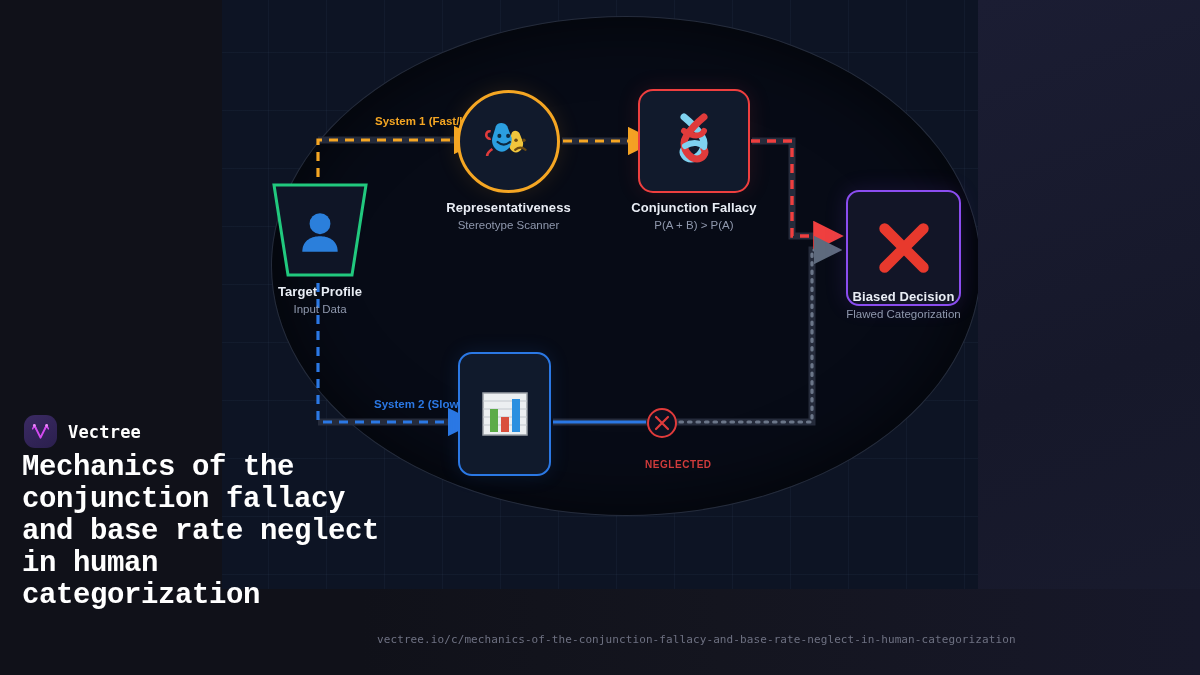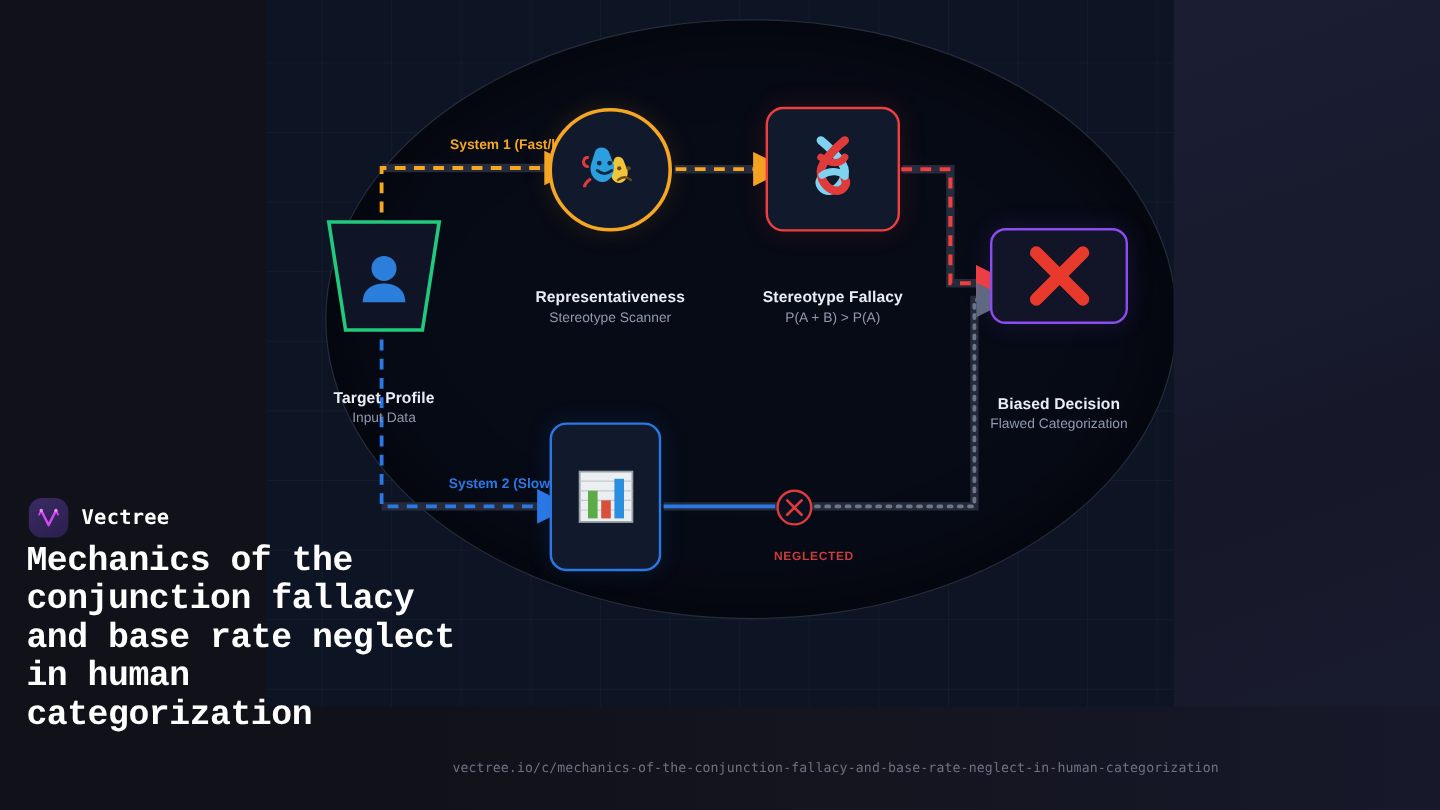--- a/index.html
+++ b/index.html
@@ -97,21 +97,21 @@
   }
   .edge-label.s1 { color:#f5a623; left:153px; top:115px; }
   .edge-label.s2 { color:#2b78e4; left:152px; top:398px; }
 
   
   .node { position:absolute; z-index:20; }
   .node-cap {
     position:absolute; left:50%; transform:translateX(-50%);
     text-align:center; white-space:nowrap;
   }
-  .node-title { font-size:13px; font-weight:700; color:#e9edf5; letter-spacing:.1px;margin-top:40px; }
+  .node-title { font-size:13px; font-weight:700; color:#e9edf5; letter-spacing:.1px; }
   .node-sub { font-size:11.5px; color:#8f98ad; margin-top:4px; }
   .node-title.dim { color:#818b9e; }
   .node-sub.dim { color:#5d6475; }
   .node-glyph { display:flex; align-items:center; justify-content:center; }
 
   
   #n-target { left:48px; top:183px; width:100px; height:90px; }
   #n-target svg.trap { position:absolute; inset:0; }
   #n-target .node-glyph { position:absolute; left:0; right:0; top:20px; height:56px; }
 
@@ -127,21 +127,21 @@
   
   #n-conj { left:416px; top:89px; width:112px; height:104px; }
   #n-conj .rrect {
     width:100%; height:100%; border-radius:15px;
     background:#111a2c; border:2.5px solid #ef3f3f;
     display:flex; align-items:center; justify-content:center;
     box-shadow:0 0 22px rgba(239,63,63,.13);
   }
 
   
-  #n-bias { left:603px; top:190px; width:115px; height:80px; }
+  #n-bias { left:624px; top:190px; width:115px; height:116px; }
   #n-bias .rrect {
     width:100%; height:100%; border-radius:13px;
     background:#121527; border:2.5px solid #8b4df0;
     display:flex; align-items:center; justify-content:center;
     box-shadow:0 0 22px rgba(139,77,240,.15);
   }
 
   
   #n-base { left:236px; top:352px; width:93px; height:124px; }
   #n-base .rrect {
@@ -270,21 +270,21 @@
     <div class="node" id="n-conj">
       <div class="rrect">
         <svg width="46" height="56" viewBox="0 0 46 56">
           <path d="M13,4 C13,4 33,20 33,30 C33,40 25,46 20,46 C15,46 10,41 13,36" fill="none" stroke="#7fd2f0" stroke-width="7" stroke-linecap="round"></path>
           <path d="M33,4 C33,4 13,20 13,30 C13,40 21,46 26,46 C31,46 36,41 33,36" fill="none" stroke="#e03b3b" stroke-width="7" stroke-linecap="round"></path>
           <path d="M13,18 C22,24 30,24 33,18" fill="none" stroke="#e03b3b" stroke-width="6" stroke-linecap="round"></path>
           <path d="M14,33 C22,28 30,30 33,34" fill="none" stroke="#7fd2f0" stroke-width="6" stroke-linecap="round"></path>
         </svg>
       </div>
       <div class="node-cap" style="top:111px;">
-        <div class="node-title">Stereotype Fallacy</div>
+        <div class="node-title">Conjunction Fallacy</div>
         <div class="node-sub">P(A + B) &gt; P(A)</div>
       </div>
     </div>
 
     <div class="node" id="n-bias">
       <div class="rrect">
         <svg width="62" height="62" viewBox="0 0 64 64">
           <path d="M12,12 L52,52 M52,12 L12,52" stroke="#e8392d" stroke-width="11" stroke-linecap="round"></path>
         </svg>
       </div>

